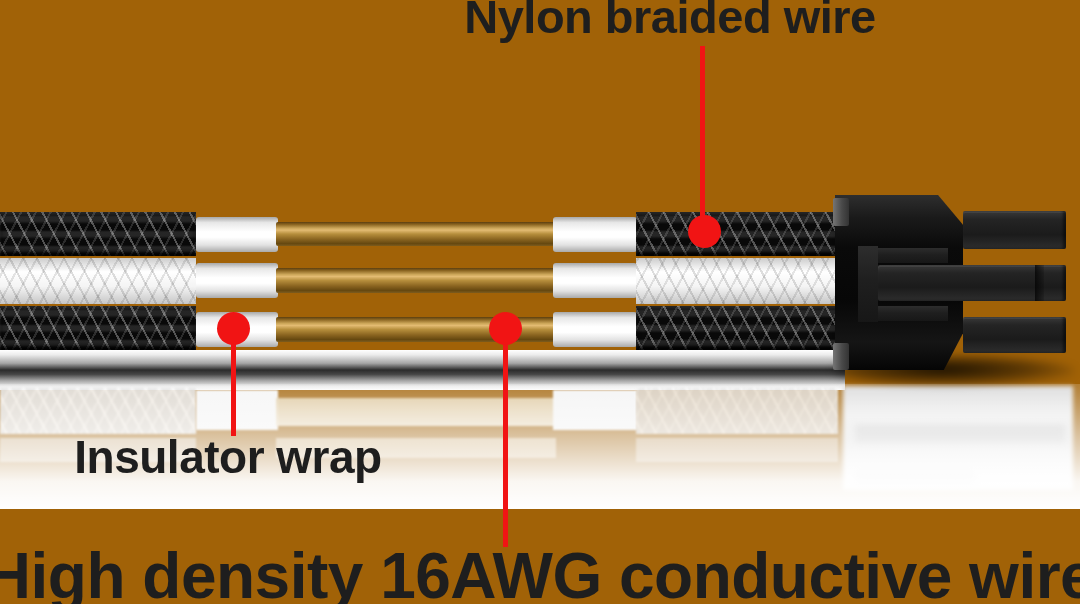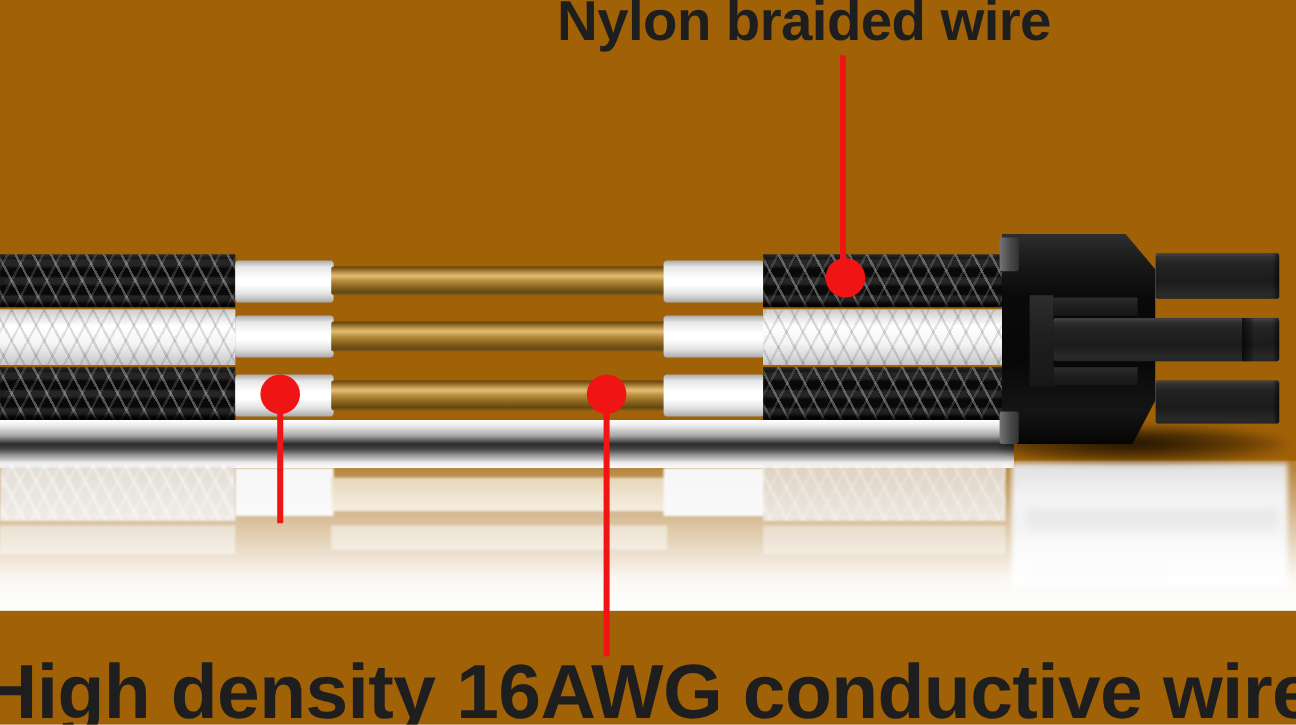--- a/index.html
+++ b/index.html
@@ -120,18 +120,19 @@
   <div class="abs" style="left:855px;top:425px;width:210px;height:18px;filter:blur(3px);background:#c7c7c7;opacity:0.8;"></div>
   <div class="abs" style="left:855px;top:472px;width:120px;height:16px;filter:blur(3px);background:#d2d2d2;opacity:0.7;"></div>
   <div class="abs fadeout" style="left:0;top:384px;width:1080px;height:125px;"></div>
 
   <div class="cline" style="left:700px;top:46px;height:186px;"></div>
   <div class="cdot" style="left:688px;top:215px;"></div>
   <div class="lbl" style="left:670px;top:-7px;font-size:47px;">Nylon braided wire</div>
 
   <div class="cline" style="left:231px;top:328px;height:108px;"></div>
   <div class="cdot" style="left:217px;top:312px;"></div>
+  <div class="lbl" style="left:228px;top:434px;font-size:46px;">Insulator wrap</div>
 
   <div class="cline" style="left:503px;top:328px;height:219px;"></div>
   <div class="cdot" style="left:489px;top:312px;"></div>
   <div class="lbl" style="left:540px;top:544px;font-size:64px;">High density 16AWG conductive wire</div>
 
 </div>
 
 </body></html>

